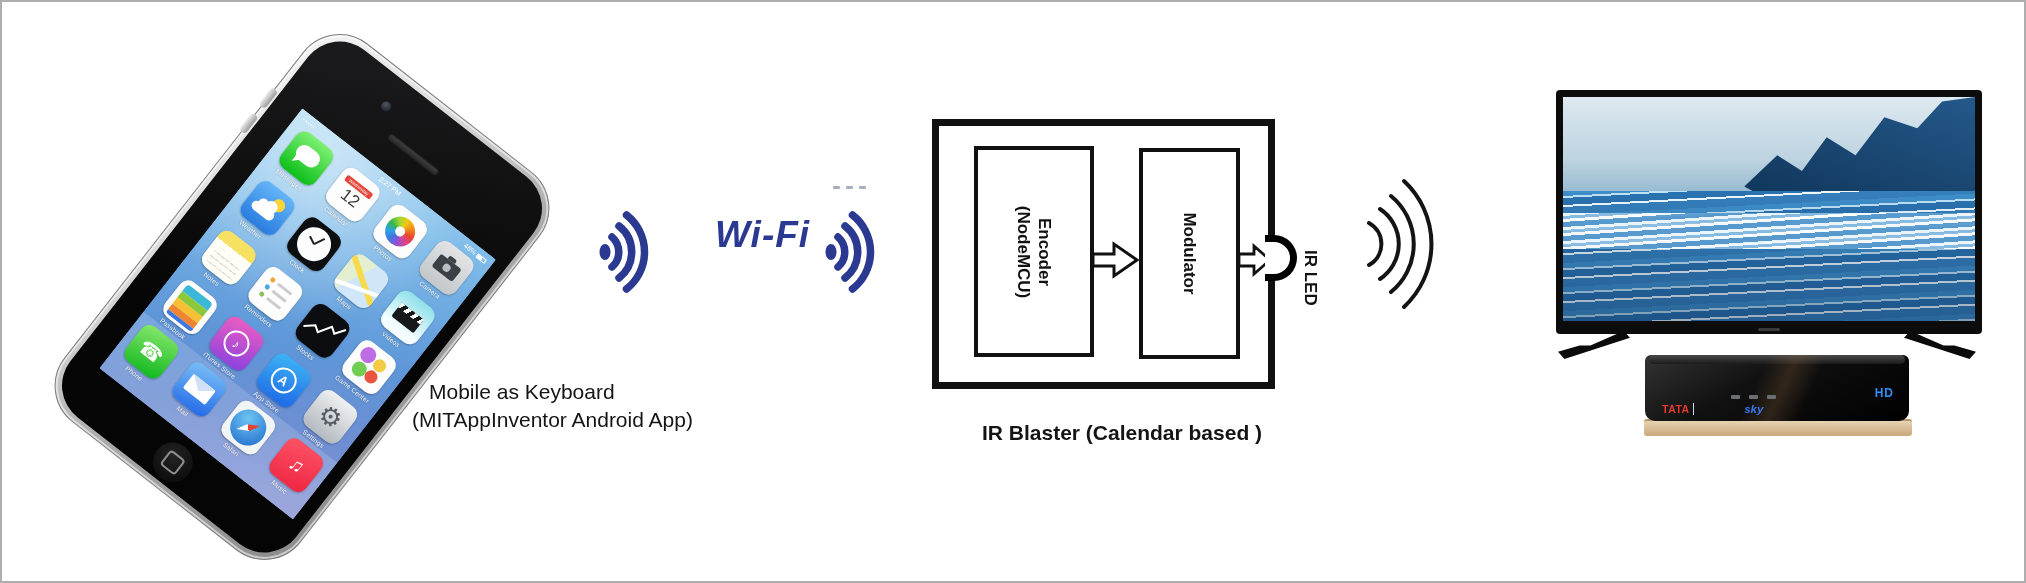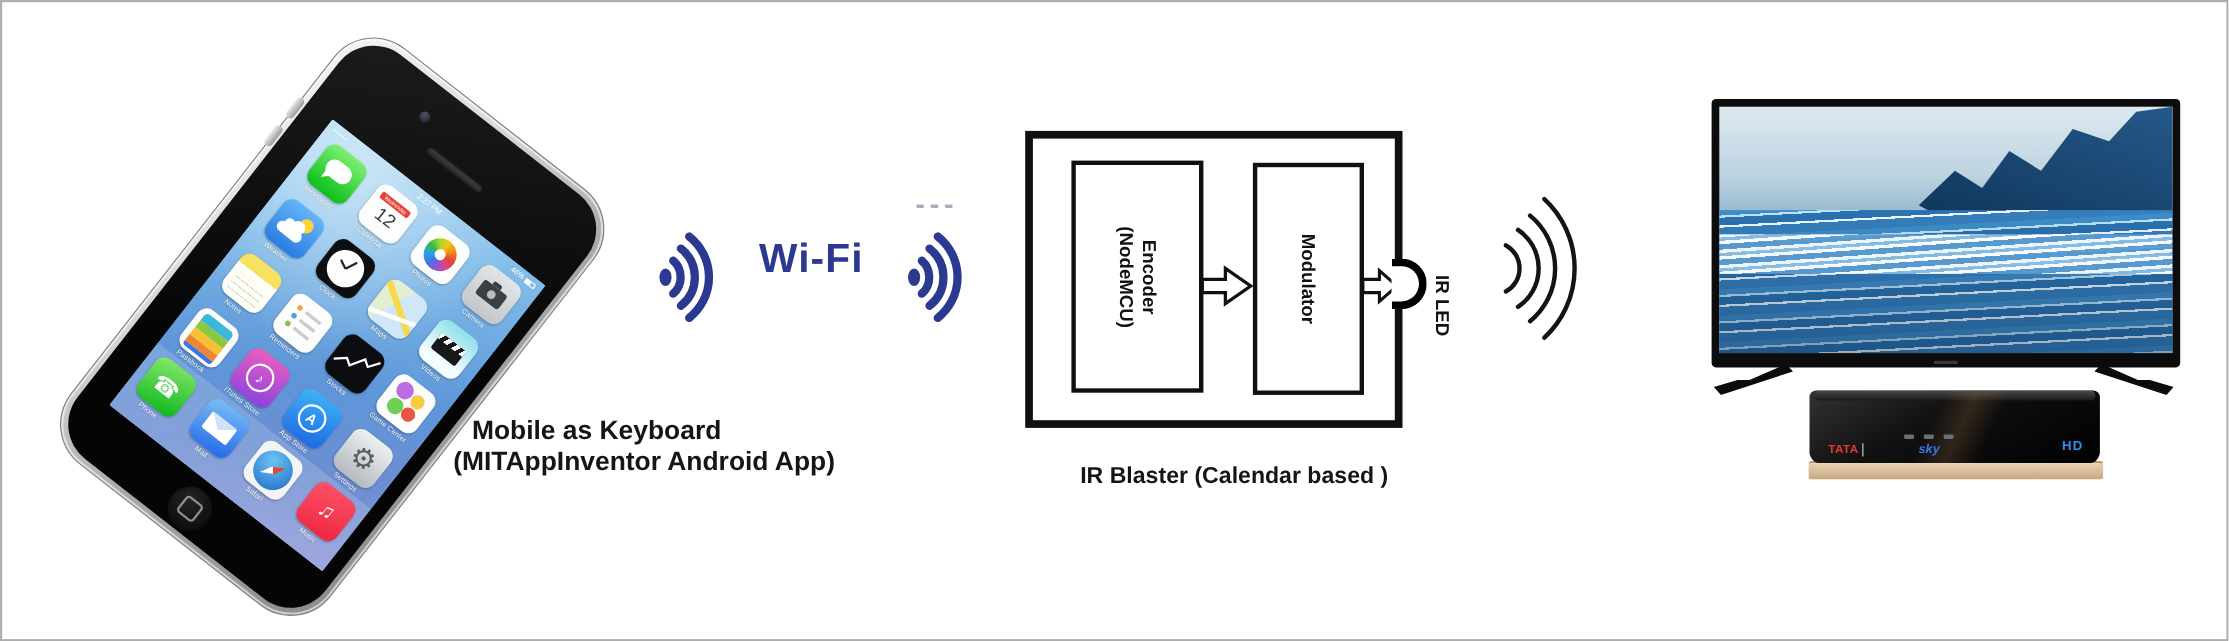--- a/index.html
+++ b/index.html
@@ -107,25 +107,25 @@
   .ic-safari{background:#f2f5f6;}
   .g-comp{position:absolute;inset:4px;border-radius:50%;background:radial-gradient(circle at 35% 30%,#6cc4f2,#1b66c8);}
   .g-comp::after{content:'';position:absolute;left:50%;top:50%;width:24px;height:7px;
     transform:translate(-50%,-50%) rotate(-45deg);
     background:linear-gradient(90deg,#fff 0 50%,#e8432e 50% 100%);
     clip-path:polygon(0 50%,46% 0,100% 50%,54% 100%);}
   .ic-music{background:linear-gradient(160deg,#fd5468,#ee2440);}
   .g-note2::before{content:'\266B';font-size:19px;color:#fff;}
 
   
-  .phone-caption{position:absolute;left:410px;top:376px;color:#151515;font-weight:bold;font-size:24px;line-height:28px;}
+  .phone-caption{position:absolute;left:410px;top:376px;color:#151515;font-weight:normal;font-size:21px;line-height:28px;}
   .phone-caption .l1{padding-left:17px;}
 
   
-  .wifi-label{position:absolute;left:688px;top:212px;color:#2b3990;font-weight:bold;font-size:37px;letter-spacing:1px;}
+  .wifi-label{position:absolute;left:713px;top:212px;color:#2b3990;font-weight:bold;font-size:37px;letter-spacing:1px;font-style:italic;}
   .dash-row{position:absolute;left:831px;top:184px;display:flex;gap:6px;}
   .dash-row span{width:7px;height:3px;background:#a8aec0;border-radius:1px;}
 
   
   .outer-box{position:absolute;left:930px;top:117px;width:343px;height:270px;border:7px solid #111;background:#fff;}
   .inner-box{position:absolute;border:4px solid #111;background:#fff;display:flex;align-items:center;justify-content:center;}
   .enc-box{left:972px;top:144px;width:120px;height:211px;}
   .mod-box{left:1137px;top:146px;width:101px;height:211px;}
   .rot-text{transform:rotate(90deg);white-space:nowrap;text-align:center;font-weight:bold;font-size:17px;
     line-height:21px;color:#111;}
@@ -168,21 +168,21 @@
     background:linear-gradient(180deg,#4a4a4a,#1a1a1a);}
   .stb::after{content:'';position:absolute;inset:0;
     background:linear-gradient(115deg,transparent 42%,rgba(140,100,60,.28) 52%,transparent 62%);}
   .stb-logo{position:absolute;left:17px;top:48px;display:flex;align-items:flex-end;gap:3px;z-index:2;}
   .stb-logo .t1{color:#e8382e;font-weight:bold;font-size:10.5px;letter-spacing:.5px;}
   .stb-logo .bar{width:1.5px;height:12px;background:#cfd8ea;}
   .stb-logo .t2{color:#3a77ef;font-weight:bold;font-style:italic;font-size:11.5px;margin-left:47px;}
   .stb-display{position:absolute;left:86px;top:40px;display:flex;gap:9px;z-index:2;}
   .stb-display span{width:9px;height:3.5px;background:#6a6f73;border-radius:1px;}
   .stb-badge{position:absolute;right:15px;top:31px;color:#2f8ef5;font-weight:bold;font-size:12px;
-    letter-spacing:1px;z-index:2;margin-top:12px;}
+    letter-spacing:1px;z-index:2;}
 </style>
 </head>
 <body>
 
 <div class="canvas">
 
   <div class="phone-wrap">
     <div class="phone-band">
       <span class="side-btn" style="top:92px"></span>
       <span class="side-btn" style="top:124px"></span>

